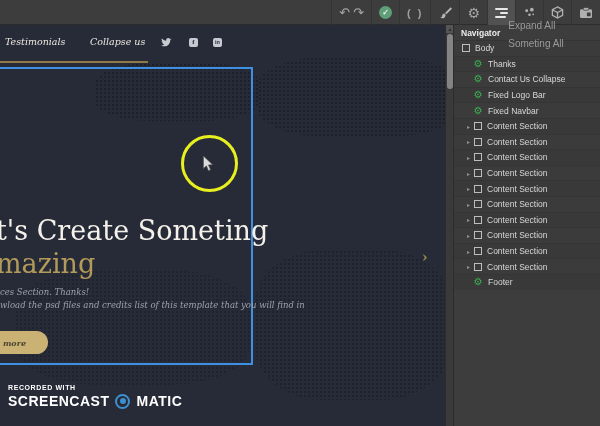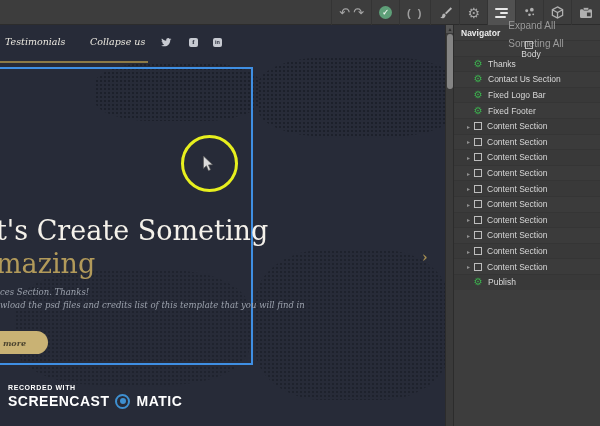--- a/index.html
+++ b/index.html
@@ -198,88 +198,88 @@
 
 <div class="panel">
   <div class="panel-header">
     <span class="panel-title">Navigator</span>
     <span>
       <button class="hdr-btn">Expand All</button>
       <button class="hdr-btn">Someting All</button>
     </span>
   </div>
   <div class="tree">
-      <div class="tree-row" style="padding-left: 8px; flex-direction: column;">
+      <div class="tree-row" style="padding-left: 8px;">
         <span class="row-icon box"></span>
         <span class="row-label">Body</span>
       </div>
       <div class="tree-row" style="padding-left: 19px;">
         <span class="row-icon symbol">⚙</span>
         <span class="row-label">Thanks</span>
       </div>
       <div class="tree-row" style="padding-left: 19px;">
         <span class="row-icon symbol">⚙</span>
-        <span class="row-label">Contact Us Section</span>
+        <span class="row-label">Contact Us Collapse</span>
       </div>
       <div class="tree-row" style="padding-left: 19px;">
         <span class="row-icon symbol">⚙</span>
         <span class="row-label">Fixed Logo Bar</span>
       </div>
       <div class="tree-row" style="padding-left: 19px;">
         <span class="row-icon symbol">⚙</span>
-        <span class="row-label">Fixed Footer</span>
-      </div>
-      <div class="tree-row" style="padding-left: 13px;">
-        <span class="row-arrow">▸</span>
-        <span class="row-icon box"></span>
-        <span class="row-label">Content Section</span>
-      </div>
-      <div class="tree-row" style="padding-left: 13px;">
-        <span class="row-arrow">▸</span>
-        <span class="row-icon box"></span>
-        <span class="row-label">Content Section</span>
-      </div>
-      <div class="tree-row" style="padding-left: 13px;">
-        <span class="row-arrow">▸</span>
-        <span class="row-icon box"></span>
-        <span class="row-label">Content Section</span>
-      </div>
-      <div class="tree-row" style="padding-left: 13px;">
-        <span class="row-arrow">▸</span>
-        <span class="row-icon box"></span>
-        <span class="row-label">Content Section</span>
-      </div>
-      <div class="tree-row" style="padding-left: 13px;">
-        <span class="row-arrow">▸</span>
-        <span class="row-icon box"></span>
-        <span class="row-label">Content Section</span>
-      </div>
-      <div class="tree-row" style="padding-left: 13px;">
-        <span class="row-arrow">▸</span>
-        <span class="row-icon box"></span>
-        <span class="row-label">Content Section</span>
-      </div>
-      <div class="tree-row" style="padding-left: 13px;">
-        <span class="row-arrow">▸</span>
-        <span class="row-icon box"></span>
-        <span class="row-label">Content Section</span>
-      </div>
-      <div class="tree-row" style="padding-left: 13px;">
-        <span class="row-arrow">▸</span>
-        <span class="row-icon box"></span>
-        <span class="row-label">Content Section</span>
-      </div>
-      <div class="tree-row" style="padding-left: 13px;">
-        <span class="row-arrow">▸</span>
-        <span class="row-icon box"></span>
-        <span class="row-label">Content Section</span>
-      </div>
-      <div class="tree-row" style="padding-left: 13px;">
-        <span class="row-arrow">▸</span>
-        <span class="row-icon box"></span>
-        <span class="row-label">Content Section</span>
-      </div>
-      <div class="tree-row" style="padding-left: 19px;">
-        <span class="row-icon symbol">⚙</span>
-        <span class="row-label">Publish</span>
+        <span class="row-label">Fixed Navbar</span>
+      </div>
+      <div class="tree-row" style="padding-left: 13px;">
+        <span class="row-arrow">▸</span>
+        <span class="row-icon box"></span>
+        <span class="row-label">Content Section</span>
+      </div>
+      <div class="tree-row" style="padding-left: 13px;">
+        <span class="row-arrow">▸</span>
+        <span class="row-icon box"></span>
+        <span class="row-label">Content Section</span>
+      </div>
+      <div class="tree-row" style="padding-left: 13px;">
+        <span class="row-arrow">▸</span>
+        <span class="row-icon box"></span>
+        <span class="row-label">Content Section</span>
+      </div>
+      <div class="tree-row" style="padding-left: 13px;">
+        <span class="row-arrow">▸</span>
+        <span class="row-icon box"></span>
+        <span class="row-label">Content Section</span>
+      </div>
+      <div class="tree-row" style="padding-left: 13px;">
+        <span class="row-arrow">▸</span>
+        <span class="row-icon box"></span>
+        <span class="row-label">Content Section</span>
+      </div>
+      <div class="tree-row" style="padding-left: 13px;">
+        <span class="row-arrow">▸</span>
+        <span class="row-icon box"></span>
+        <span class="row-label">Content Section</span>
+      </div>
+      <div class="tree-row" style="padding-left: 13px;">
+        <span class="row-arrow">▸</span>
+        <span class="row-icon box"></span>
+        <span class="row-label">Content Section</span>
+      </div>
+      <div class="tree-row" style="padding-left: 13px;">
+        <span class="row-arrow">▸</span>
+        <span class="row-icon box"></span>
+        <span class="row-label">Content Section</span>
+      </div>
+      <div class="tree-row" style="padding-left: 13px;">
+        <span class="row-arrow">▸</span>
+        <span class="row-icon box"></span>
+        <span class="row-label">Content Section</span>
+      </div>
+      <div class="tree-row" style="padding-left: 13px;">
+        <span class="row-arrow">▸</span>
+        <span class="row-icon box"></span>
+        <span class="row-label">Content Section</span>
+      </div>
+      <div class="tree-row" style="padding-left: 19px;">
+        <span class="row-icon symbol">⚙</span>
+        <span class="row-label">Footer</span>
       </div>
     </div>
 </div>
 
 </body></html>

